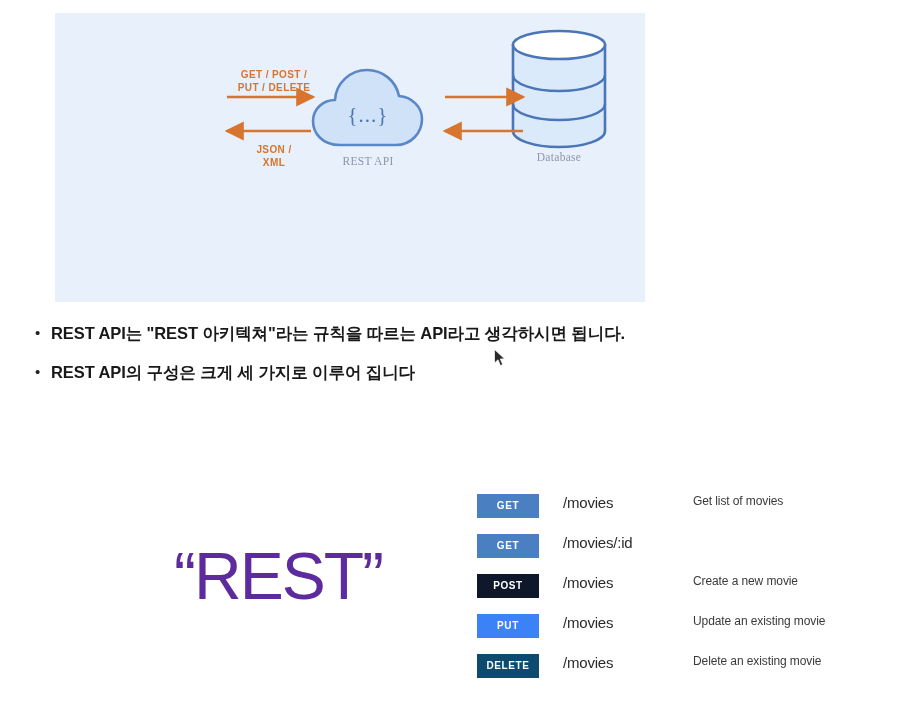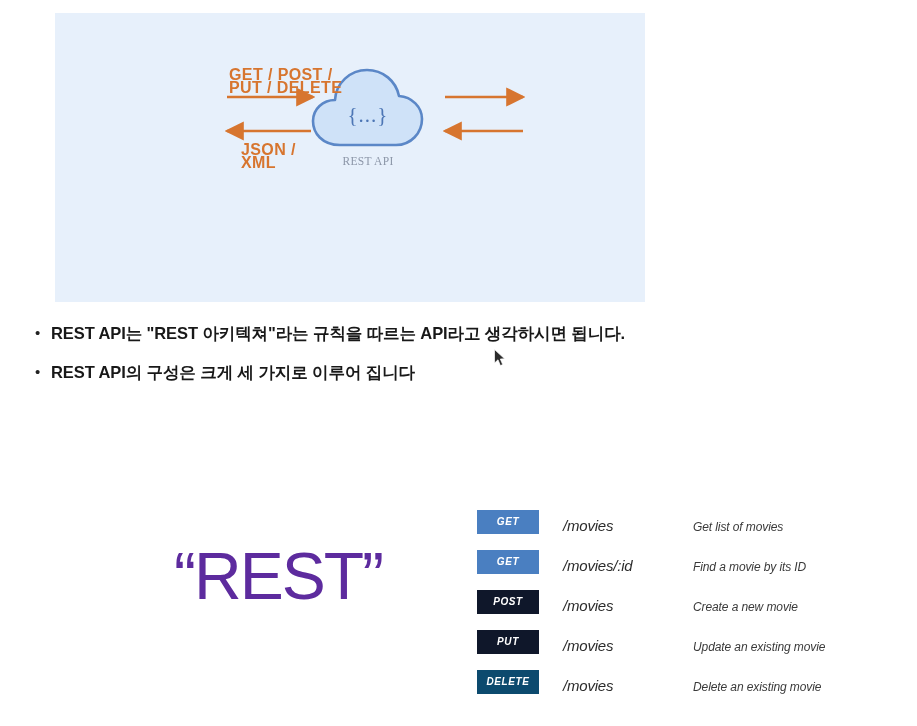--- a/index.html
+++ b/index.html
@@ -123,25 +123,25 @@
     font-size: 11.5px;
     color: #8c96a8;
     font-family: "Liberation Serif", serif;
     letter-spacing: .3px;
   }
 
   
   .arrow-label {
     position: absolute;
     color: #d7752f;
-    font-size: 16px;
+    font-size: 10px;
     font-weight: bold;
     letter-spacing: .4px;
     line-height: 13px;
-    text-align: left;
+    text-align: center;
     white-space: nowrap;
   }
 
   
   #bullet-list {
     position: absolute;
     left: 33px;
     top: 322px;
     width: 790px;
   }
@@ -195,23 +195,22 @@
 
   
   #endpoints-table {
     position: absolute;
     left: 477px;
     top: 494px;
     width: 420px;
   }
   .ep-row {
     display: flex;
-    align-items: flex-end;
+    align-items: flex-start;
     height: 40px;
-    font-style: italic;
   }
   .ep-badge {
     width: 62px;
     flex: 0 0 62px;
     height: 24px;
     line-height: 24px;
     text-align: center;
     font-size: 10px;
     font-weight: bold;
     color: #ffffff;
@@ -241,20 +240,29 @@
 
   <div id="cloud-group">
     <svg class="cloud-svg" width="116" height="92" viewBox="0 0 116 92">
       <path d="M30 86 C12 86 3 74 3 62 C3 50 13 41 25 41 C26 24 40 11 57 11
                C73 11 86 22 89 37 C102 38 112 48 112 60 C112 74 101 86 86 86 Z" fill="#cfe2f8" stroke="#5b87c7" stroke-width="2.6" stroke-linejoin="round"></path>
     </svg>
     <div class="cloud-braces">{...}</div>
     <div class="node-caption" style="top:96px; width:116px;">REST API</div>
   </div>
 
+  <div id="db-group">
+    <svg class="db-svg" width="110" height="126" viewBox="0 0 110 126">
+      <path d="M8 18 L8 104 C8 113 29 120 54 120 C79 120 100 113 100 104 L100 18 Z" fill="#dbeafb" stroke="#4a76b8" stroke-width="2.6"></path>
+      <ellipse cx="54" cy="18" rx="46" ry="14" fill="#ffffff" stroke="#4a76b8" stroke-width="2.6"></ellipse>
+      <path d="M8 48 C8 57 29 64 54 64 C79 64 100 57 100 48" fill="none" stroke="#4a76b8" stroke-width="2.4"></path>
+      <path d="M8 77 C8 86 29 93 54 93 C79 93 100 86 100 77" fill="none" stroke="#4a76b8" stroke-width="2.4"></path>
+    </svg>
+    <div class="node-caption" style="top:124px; width:108px;">Database</div>
+  </div>
 
   <svg style="position:absolute; left:0; top:0;" width="590" height="289">
     <defs>
       <marker id="ah-r" markerWidth="8" markerHeight="8" refX="7" refY="4" orient="auto">
         <path d="M0,0 L8,4 L0,8 z" fill="#d7752f"></path>
       </marker>
       <marker id="ah-l" markerWidth="8" markerHeight="8" refX="7" refY="4" orient="auto">
         <path d="M0,0 L8,4 L0,8 z" fill="#d7752f"></path>
       </marker>
     </defs>
@@ -299,31 +307,30 @@
 
   <div class="ep-row">
     <div class="ep-badge" style="background: rgb(74, 127, 193);">GET</div>
     <div class="ep-path">/movies</div>
     <div class="ep-desc">Get list of movies</div>
   </div>
 
   <div class="ep-row">
     <div class="ep-badge" style="background: rgb(74, 127, 193);">GET</div>
     <div class="ep-path">/movies/:id</div>
-    <div class="ep-desc">Find a movie by its ID</div>
   </div>
 
   <div class="ep-row">
     <div class="ep-badge" style="background: #0f172a;">POST</div>
     <div class="ep-path">/movies</div>
     <div class="ep-desc">Create a new movie</div>
   </div>
 
   <div class="ep-row">
-    <div class="ep-badge" style="background: #0f172a;">PUT</div>
+    <div class="ep-badge" style="background: #3b82f6;">PUT</div>
     <div class="ep-path">/movies</div>
     <div class="ep-desc">Update an existing movie</div>
   </div>
 
   <div class="ep-row">
     <div class="ep-badge" style="background: #0c4a6e;">DELETE</div>
     <div class="ep-path">/movies</div>
     <div class="ep-desc">Delete an existing movie</div>
   </div>
 

